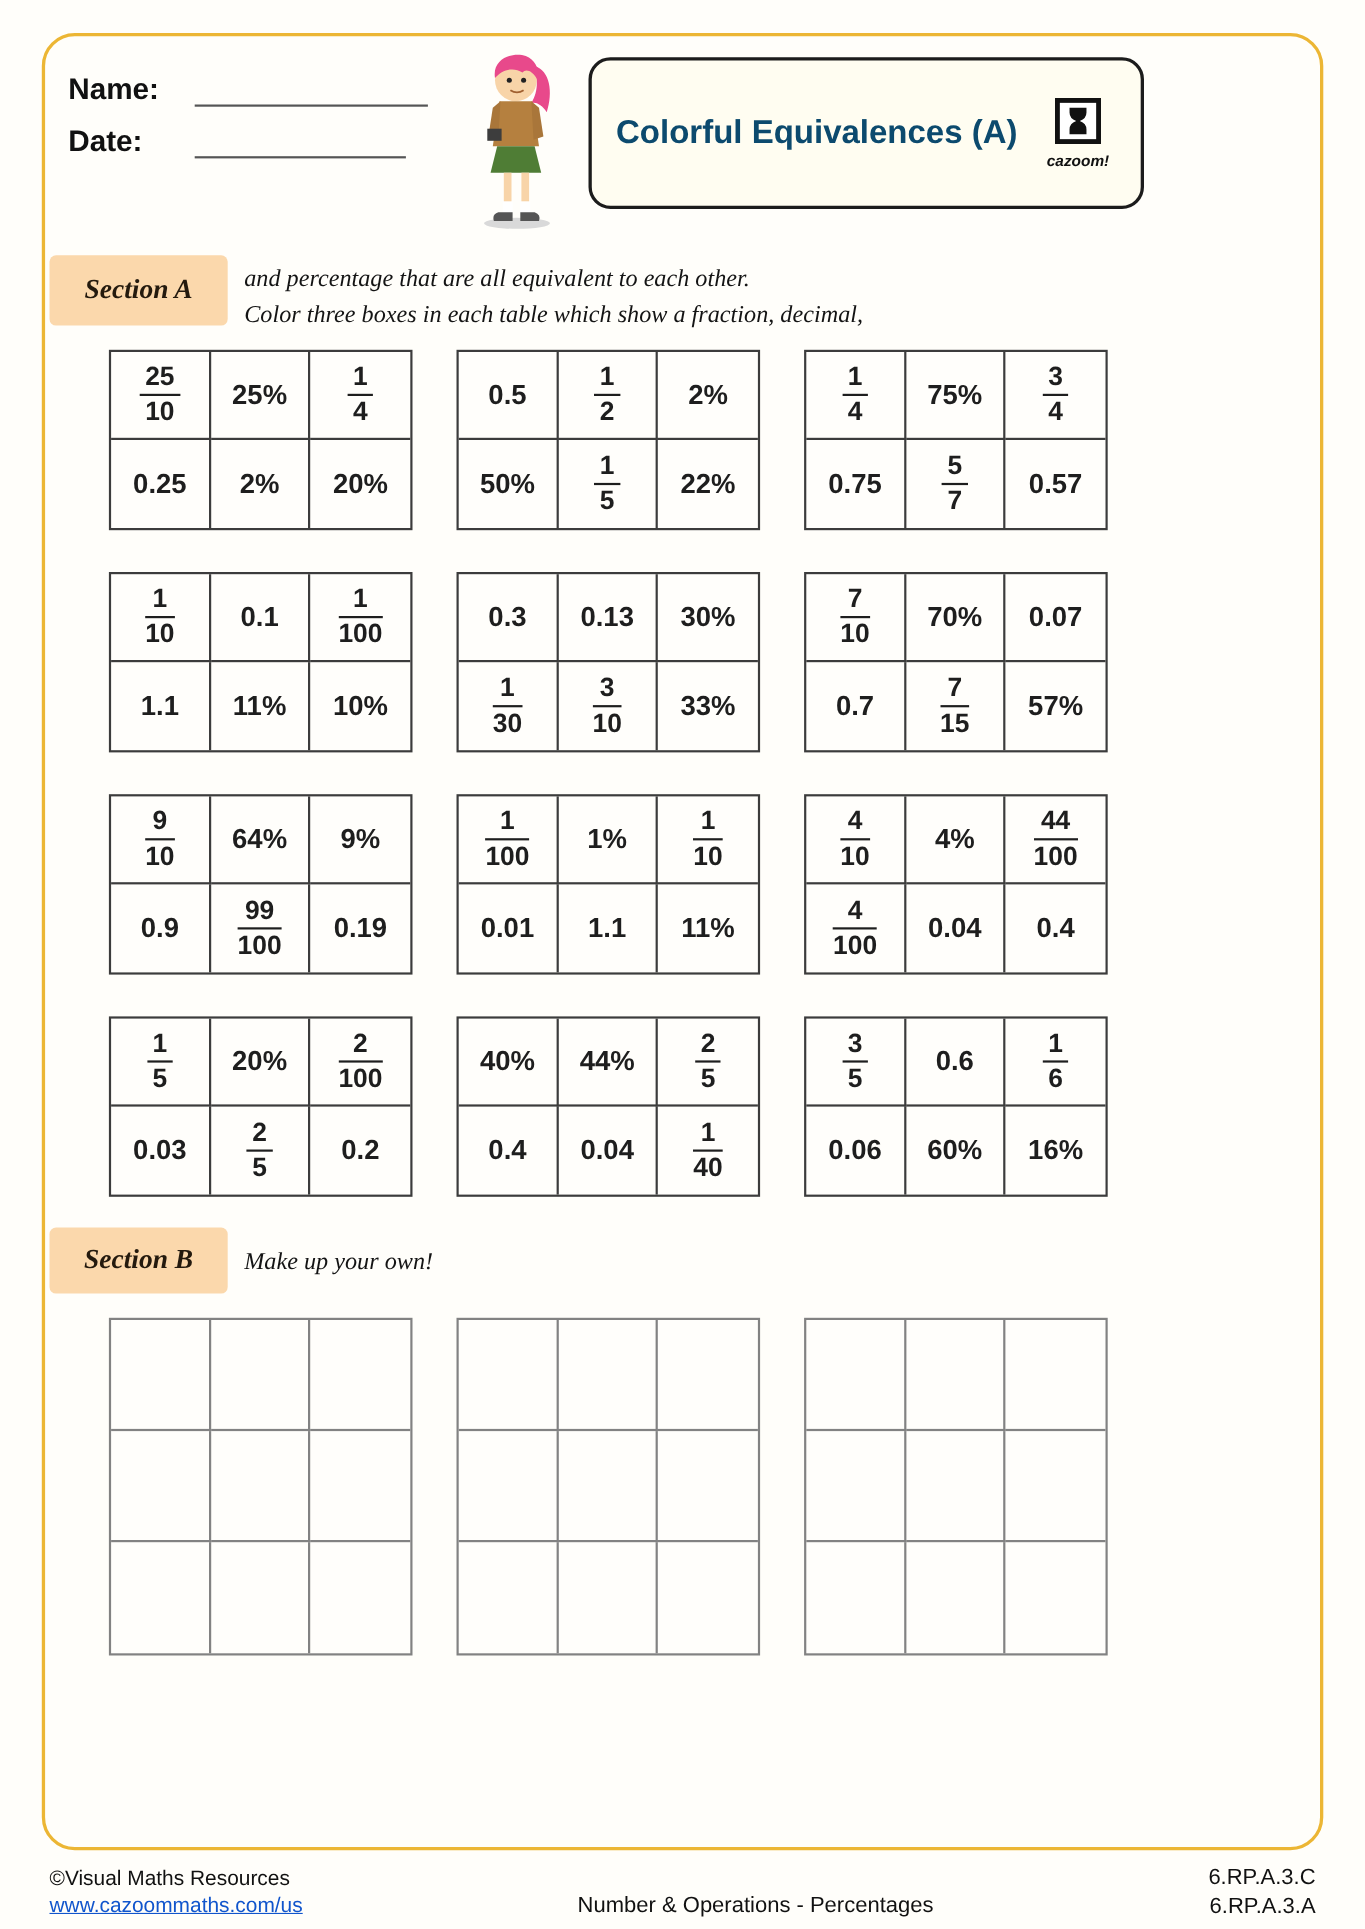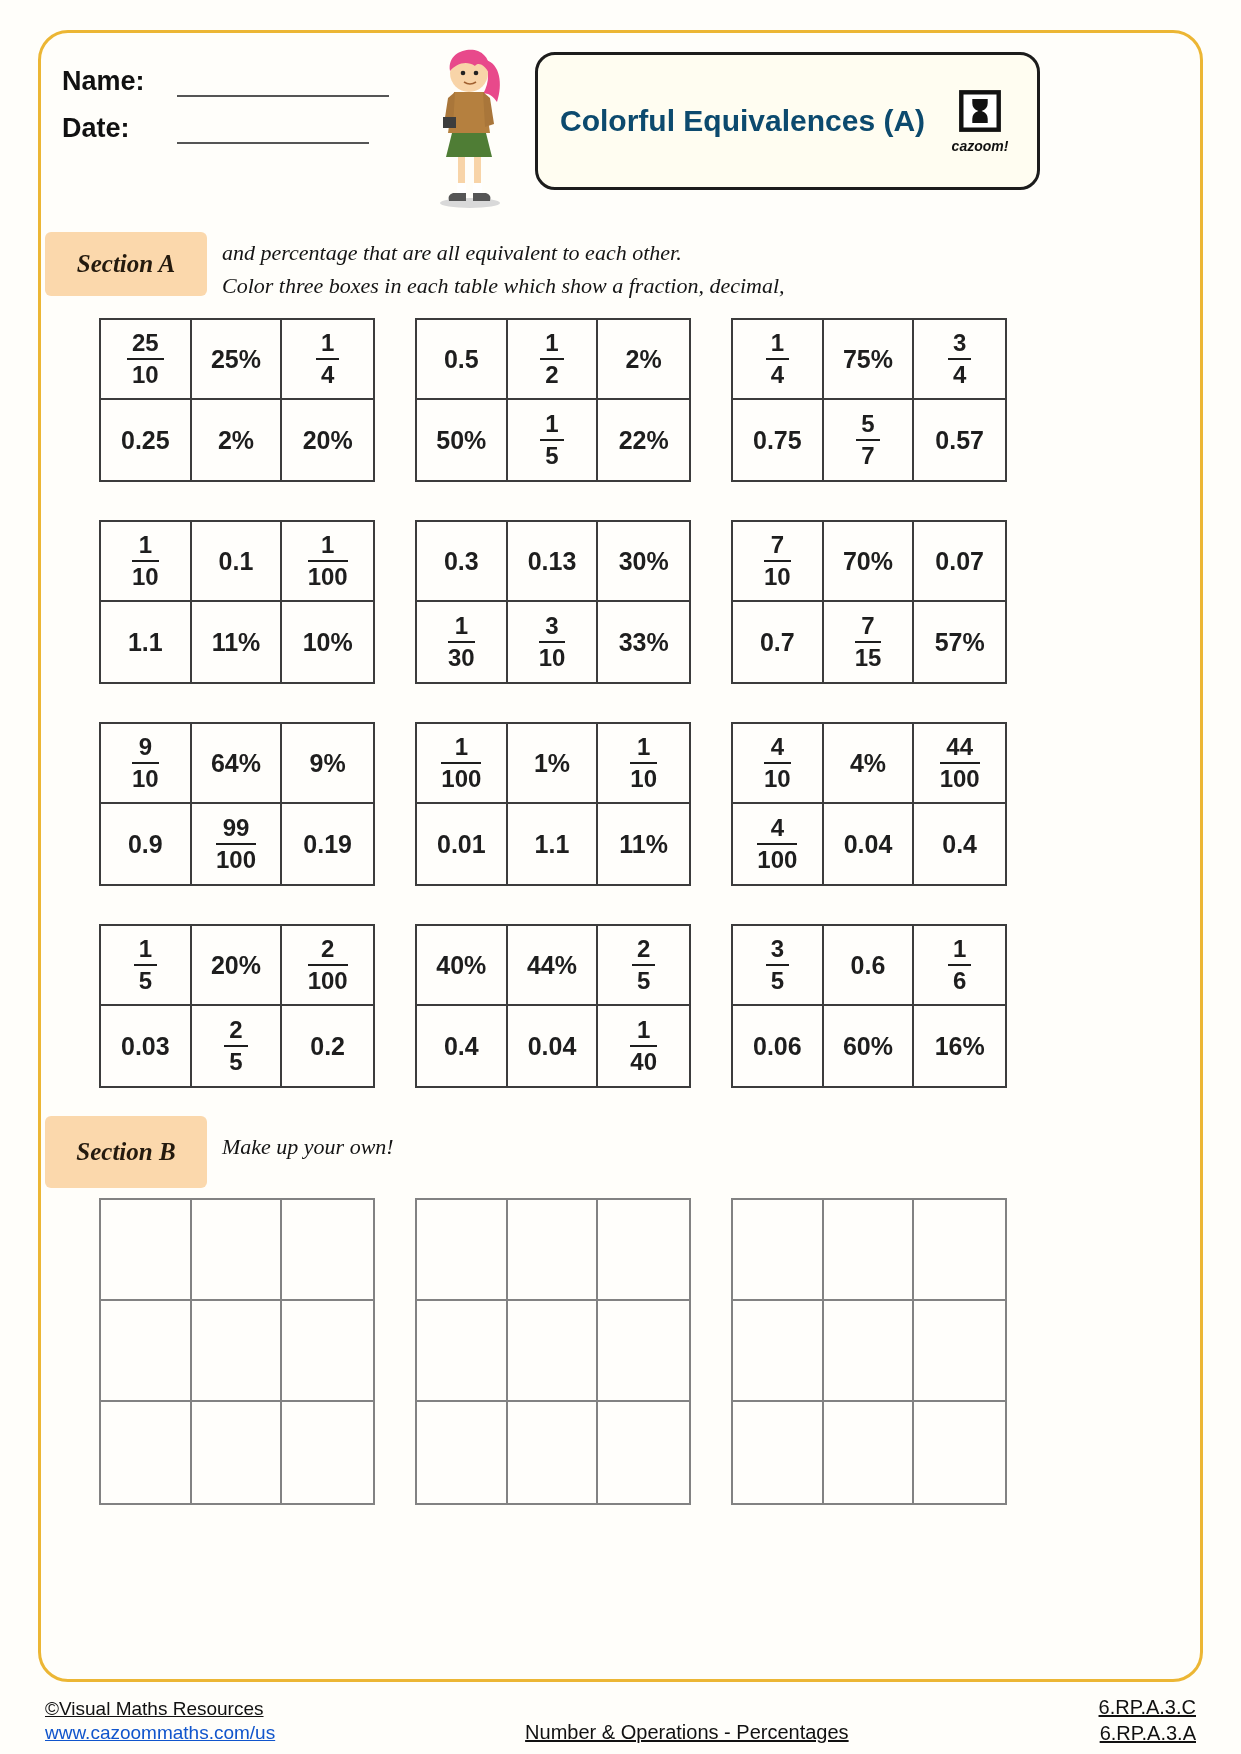--- a/index.html
+++ b/index.html
@@ -39,21 +39,21 @@
   .logo-text { font-size: 14px; font-weight: bold; font-style: italic; color: #111; margin-top: 1px; }
 
   
   .section-label {
     position: absolute; background: #fbd8ac; border-radius: 6px;
     display: flex; align-items: center; justify-content: center;
     font-family: "Liberation Serif", serif; font-style: italic; font-weight: bold;
     font-size: 25px; color: #241a0e;
   }
   .label-a { left: 45px; top: 232px; width: 162px; height: 64px; }
-  .label-b { left: 45px; top: 1116px; width: 162px; height: 72px; }
+  .label-b { left: 45px; top: 1116px; width: 162px; height: 60px; }
   .instr {
     position: absolute; font-family: "Liberation Serif", serif; font-style: italic;
     font-size: 22px; color: #141414; line-height: 1.5;
   }
   .instr-a { left: 222px; top: 236px; }
   .instr-b { left: 222px; top: 1130px; }
 
   
   .tables-grid {
     position: absolute; left: 99px;
@@ -80,21 +80,21 @@
   .empty-table .eq-cell { border-color: #828282; }
 
   .frac { display: inline-block; text-align: center; font-size: 24px; line-height: 1.18; }
   .frac .num { display: block; border-bottom: 2.5px solid #1e1e1e; padding: 0 5px 1px; }
   .frac .den { display: block; padding-top: 1px; }
 
   
   .footer {
     position: absolute; left: 45px; right: 45px; bottom: 8px;
     display: flex; justify-content: space-between; align-items: flex-end;
-    font-size: 19px; color: #111; text-decoration: underline;
+    font-size: 19px; color: #111;
   }
   .footer-left div { line-height: 1.3; }
   .site-link { color: #1155cc; text-decoration: underline; cursor: pointer; line-height: 1.3; display: inline-block; }
   .footer-center { font-size: 20px; padding-bottom: 2px; }
   .footer-right { text-align: right; font-size: 20px; line-height: 1.3; }
 </style>
 </head>
 <body>
 
 <div class="worksheet">

